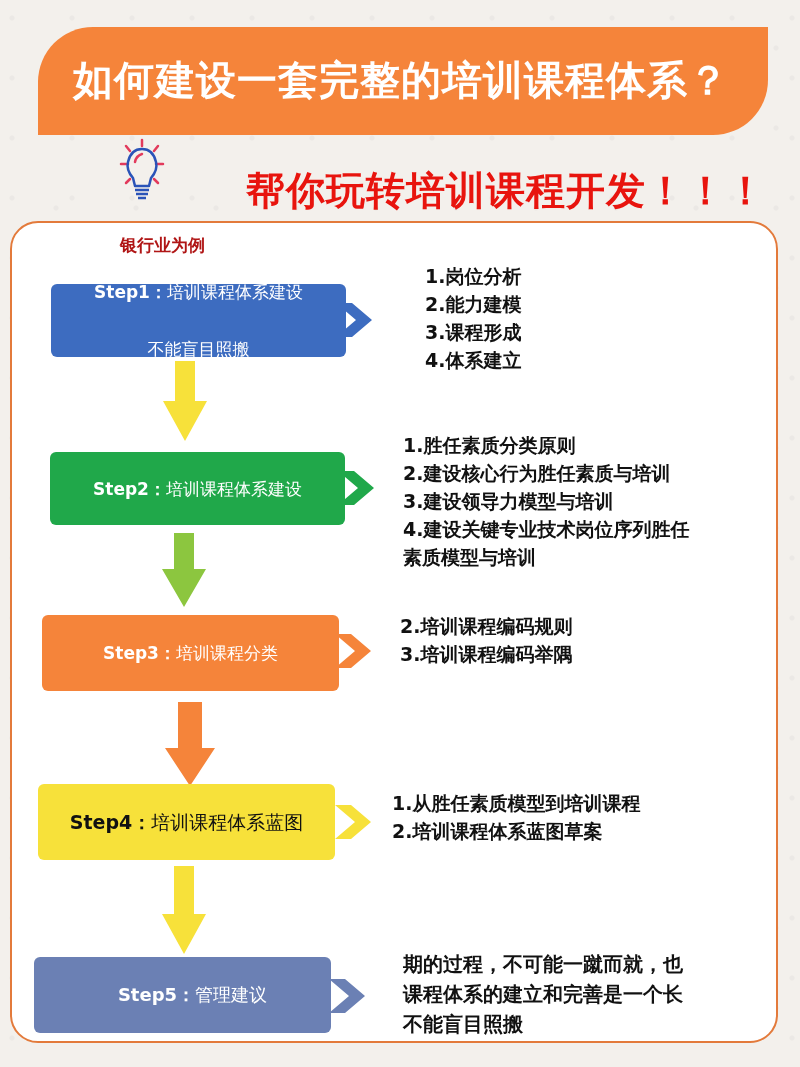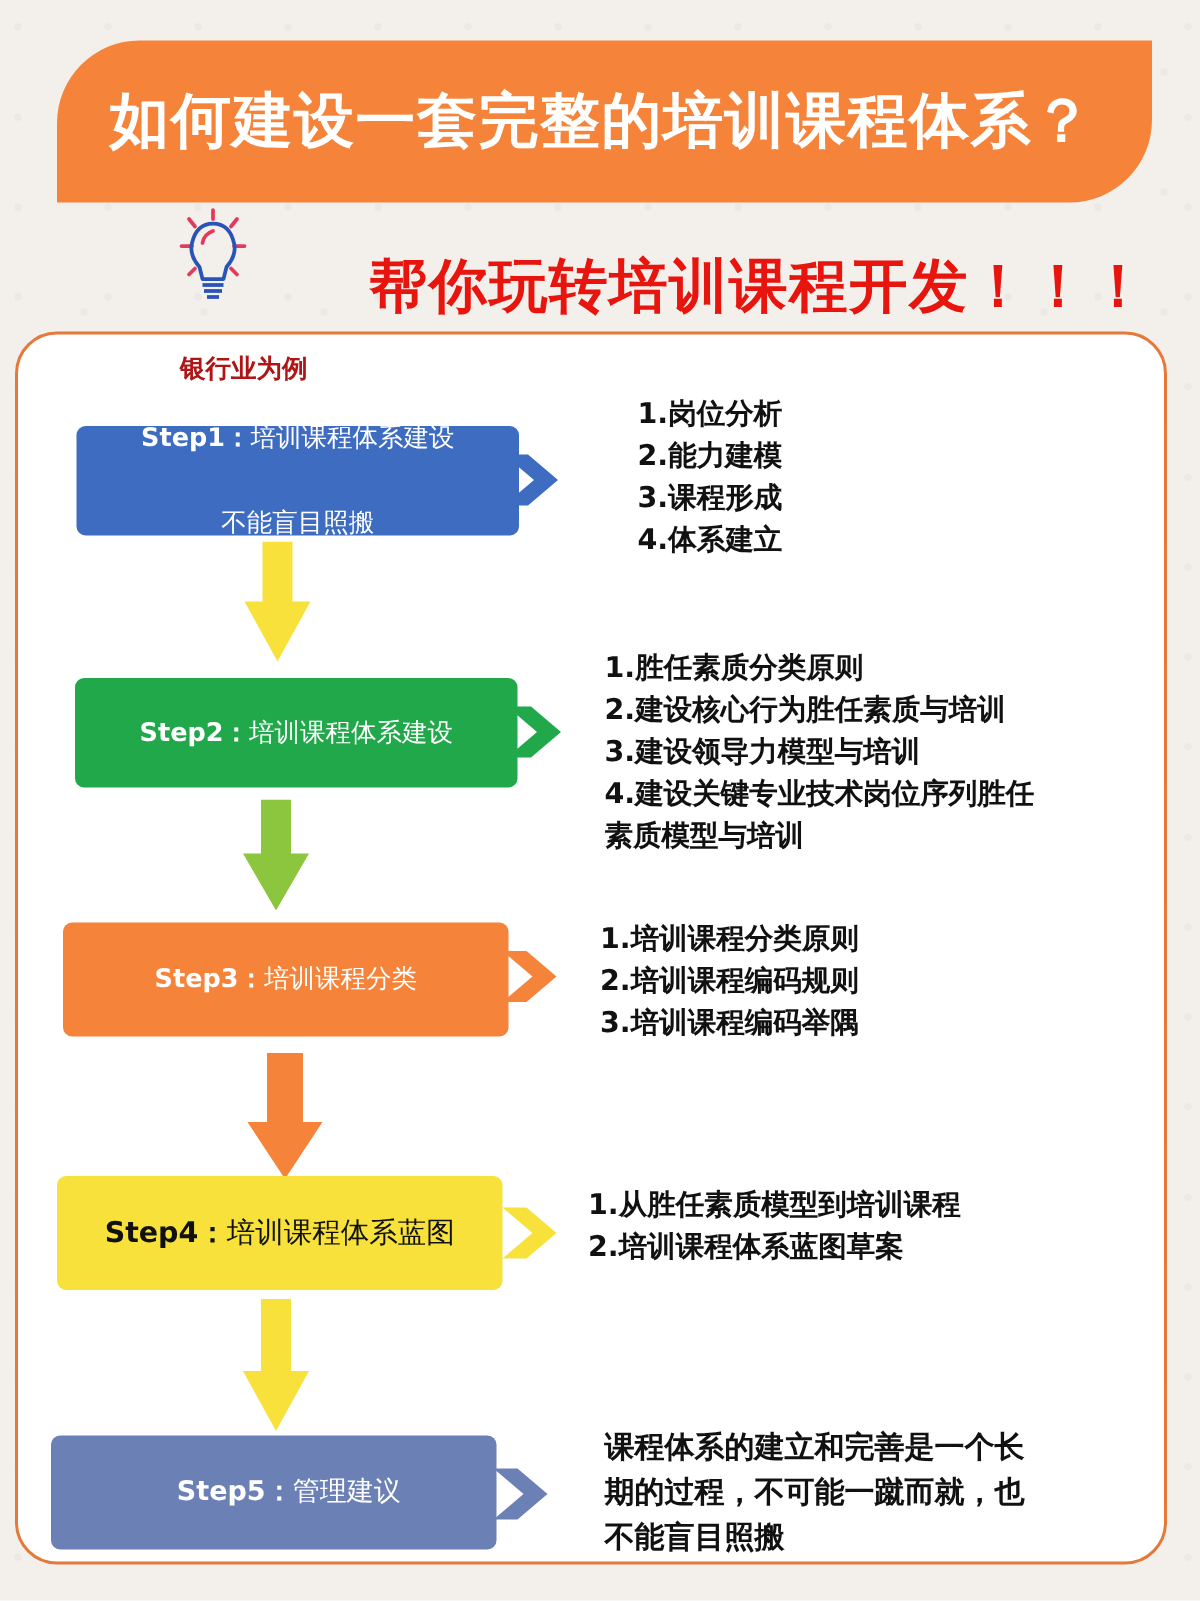--- a/index.html
+++ b/index.html
@@ -122,21 +122,20 @@
   <polygon points="12,0 32,0 32,36 44,36 22,74 0,36 12,36" fill="#8cc63f"></polygon>
 </svg>
 
 <div class="step" style="left:42px;top:615px;width:297px;height:76px;background:#f5843a;">
   <div><b>Step3：</b><span>培训课程分类</span></div>
 </div>
 <svg class="chev" style="left:333px;top:630px;" width="42" height="42" viewBox="0 0 42 42">
   <polygon points="2,4 18,4 38,21 18,38 2,38 22,21" fill="#f5843a"></polygon>
 </svg>
 <div class="desc" style="left:400px;top:612px;">
-  <div>1.培训课程分类原则</div>
   <div>2.培训课程编码规则</div>
   <div>3.培训课程编码举隅</div>
 </div>
 
 <svg class="arrow" style="left:165px;top:702px;" width="50" height="84" viewBox="0 0 50 84">
   <polygon points="13,0 37,0 37,46 50,46 25,84 0,46 13,46" fill="#f5843a"></polygon>
 </svg>
 
 <div class="step" style="left:38px;top:784px;width:297px;height:76px;background:#f7e13a;color:#111;font-size:19px;">
   <div><b>Step4：</b><span>培训课程体系蓝图</span></div>
@@ -153,16 +152,16 @@
   <polygon points="12,0 32,0 32,48 44,48 22,88 0,48 12,48" fill="#f7e13a"></polygon>
 </svg>
 
 <div class="step" style="left:34px;top:957px;width:297px;height:76px;background:#6b80b4;font-size:18px;padding-left:28px;">
   <div><b>Step5：</b><span>管理建议</span></div>
 </div>
 <svg class="chev" style="left:327px;top:975px;" width="42" height="42" viewBox="0 0 42 42">
   <polygon points="2,4 18,4 38,21 18,38 2,38 22,21" fill="#6b80b4"></polygon>
 </svg>
 <div class="desc" style="left:403px;top:949px;font-size:20px;line-height:30px;">
+  <div>期的过程，不可能一蹴而就，也</div>
   <div>课程体系的建立和完善是一个长</div>
-  <div>期的过程，不可能一蹴而就，也</div>
   <div>不能盲目照搬</div>
 </div>
 
 </body></html>

